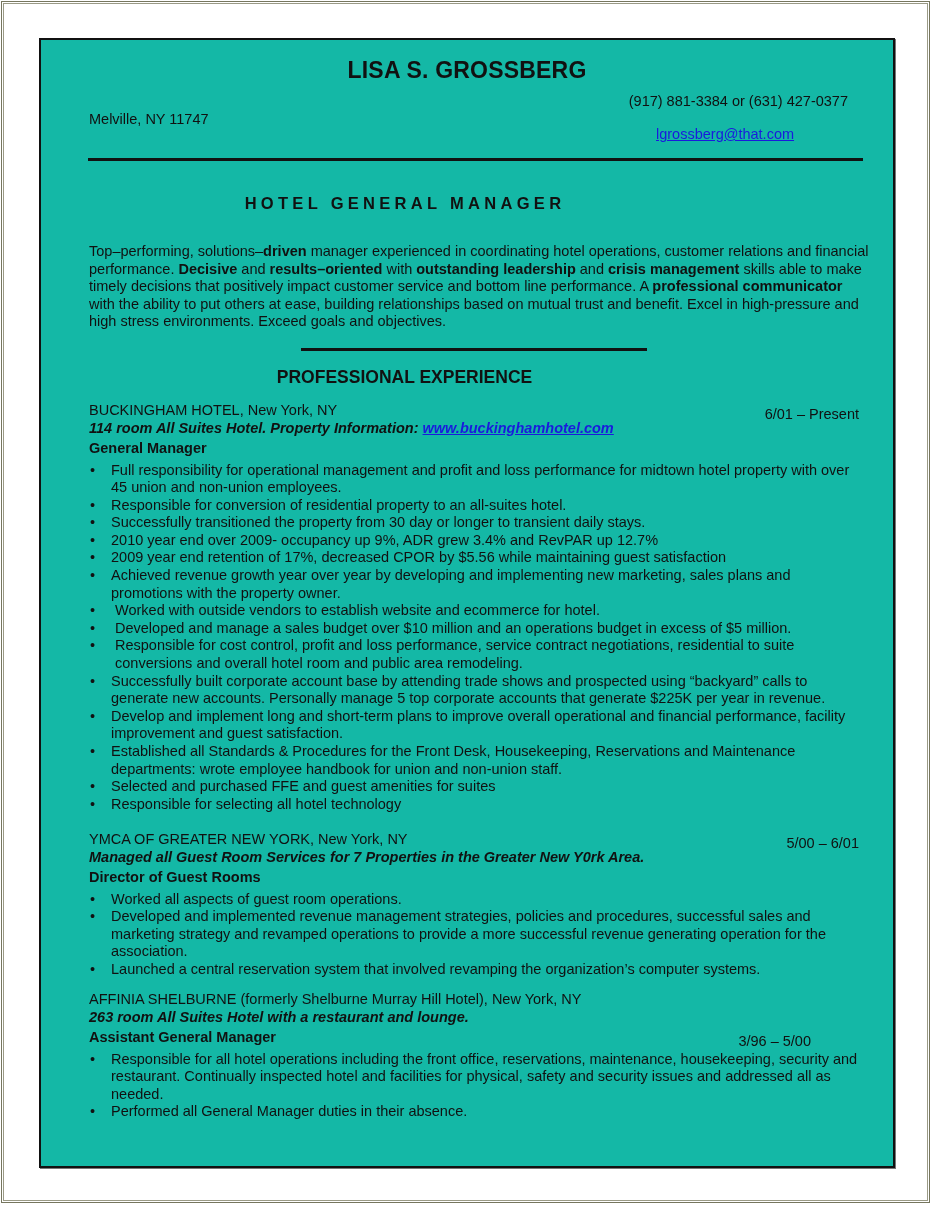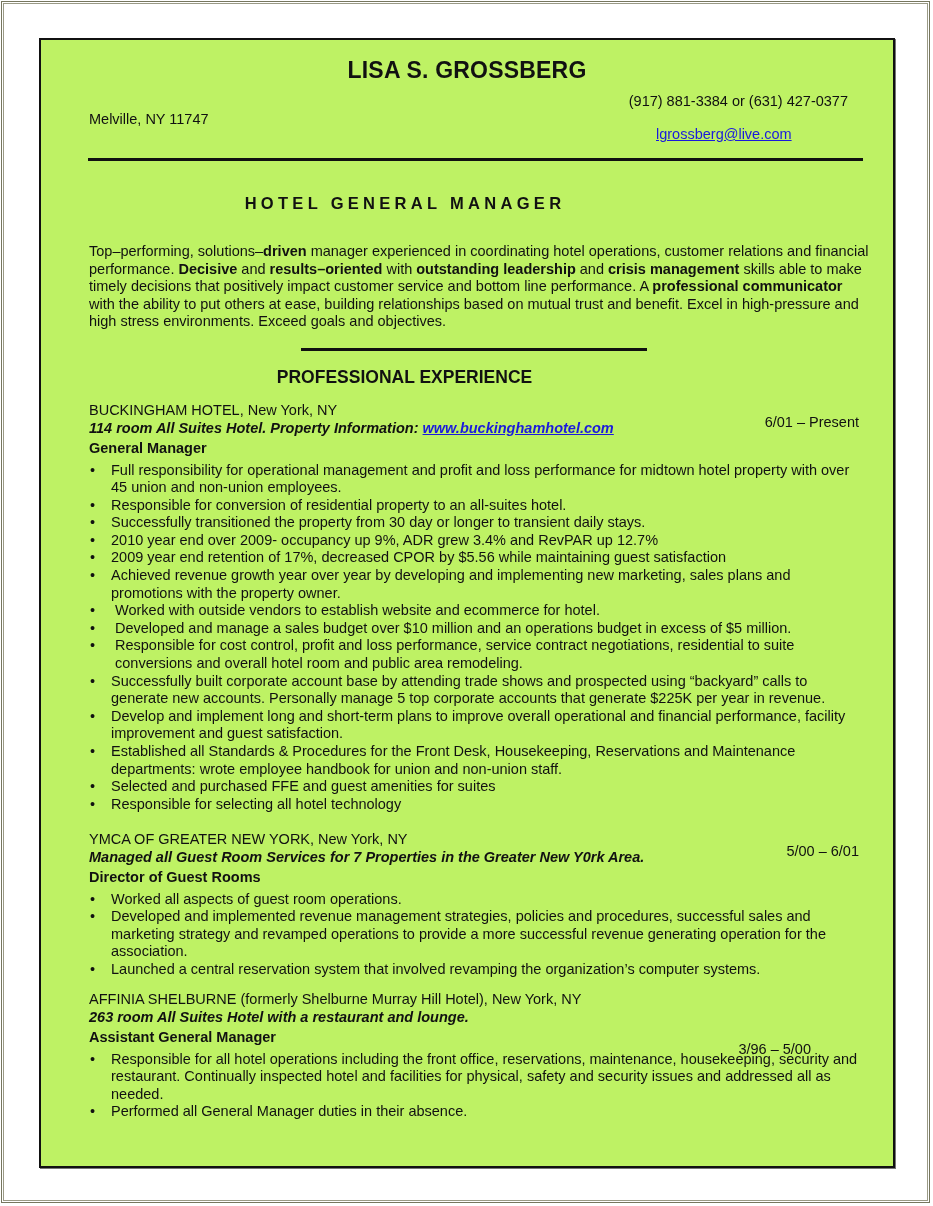--- a/index.html
+++ b/index.html
@@ -1,34 +1,34 @@
 <!DOCTYPE html>
 <html><head>
 <meta charset="utf-8">
 <style>
   html, body { margin: 0; padding: 0; background: #ffffff; }
   body { width: 933px; height: 1206px; position: relative; overflow: hidden;
          font-family: "Liberation Sans", sans-serif; color: #111; }
   .outer-frame { position: absolute; left: 1px; top: 1px; width: 927px; height: 1200px;
                  border: 1px solid #76765e; box-shadow: inset 0 0 0 1px #ffffff, inset 0 0 0 2px #9a9a86; }
   .page { position: absolute; left: 39px; top: 38px; width: 852px; height: 1126px;
-          border: 2px solid #111; box-shadow: 1px 1px 0 #777; background: #bef264; }
+          border: 2px solid #111; box-shadow: 1px 1px 0 #777; background: #14b8a6; }
   .abs { position: absolute; white-space: nowrap; }
   .name { left: 0; width: 852px; top: 17px; text-align: center; font-size: 23px; font-weight: bold; letter-spacing: 0.2px; }
   .phone { right: 45px; top: 53px; font-size: 14.5px; }
   .city { left: 48px; top: 71px; font-size: 14.5px; }
   .email { left: 615px; top: 86px; font-size: 14.5px; color: #1a1add; text-decoration: underline; }
   .rule-top { position: absolute; left: 47px; top: 118px; width: 775px; height: 3px; background: #111; }
   .headline { left: 0; width: 728px; top: 154px; text-align: center; font-size: 16.5px; font-weight: bold; letter-spacing: 4.3px; }
   .summary { position: absolute; left: 48px; top: 203px; width: 780px; font-size: 14.5px; line-height: 17.5px; }
   .rule-mid { position: absolute; left: 260px; top: 308px; width: 346px; height: 3px; background: #111; }
   .section-title { left: 0; width: 727px; top: 327px; text-align: center; font-size: 17.5px; font-weight: bold; }
   .job { position: absolute; left: 48px; width: 770px; font-size: 14.5px; line-height: 17.5px; }
   .job .org-line { position: relative; }
-  .job .dates { position: absolute; right: 0; top: 12px; }
+  .job .dates { position: absolute; right: 0; top: 4px; }
   .job .desc { font-style: italic; font-weight: bold; }
   .job .desc a { color: #1a1add; text-decoration: underline; }
   .job .title { font-weight: bold; margin-top: 3px; position: relative; }
   .job .title .dates { font-weight: normal; right: 48px; }
   .job ul { list-style: none; margin: 4px 0 0 0; padding: 0; }
   .job li { position: relative; padding-left: 22px; line-height: 17.6px; }
   .job li::before { content: "\2022"; position: absolute; left: 1px; top: 0; }
   .job li.indent { padding-left: 26px; }
   #job-0 { top: 362px; }
   #job-1 { top: 791px; }
@@ -37,21 +37,21 @@
 </head>
 <body>
 
 <div class="outer-frame"></div>
 
 <div class="page">
 
   <div class="abs name">LISA S. GROSSBERG</div>
   <div class="abs phone">(917) 881-3384 or (631) 427-0377</div>
   <div class="abs city">Melville, NY 11747</div>
-  <a class="abs email">lgrossberg@live.com</a>
+  <a class="abs email">lgrossberg@that.com</a>
   <div class="rule-top"></div>
 
   <div class="abs headline">HOTEL GENERAL MANAGER</div>
 
   <div class="summary" id="summary"><span>Top–performing, solutions–</span><b>driven</b><span> manager experienced in coordinating hotel operations, customer relations and financial performance. </span><b>Decisive</b><span> and </span><b>results–oriented</b><span> with </span><b>outstanding leadership</b><span> and </span><b>crisis management</b><span> skills able to make timely decisions that positively impact customer service and bottom line performance.  A </span><b>professional communicator</b><span> with the ability to put others at ease, building relationships based on mutual trust and benefit. Excel in high-pressure and high stress environments. Exceed goals and objectives.</span></div>
 
   <div class="rule-mid"></div>
   <div class="abs section-title">PROFESSIONAL EXPERIENCE</div>
 
   <div class="job" id="job-0">

